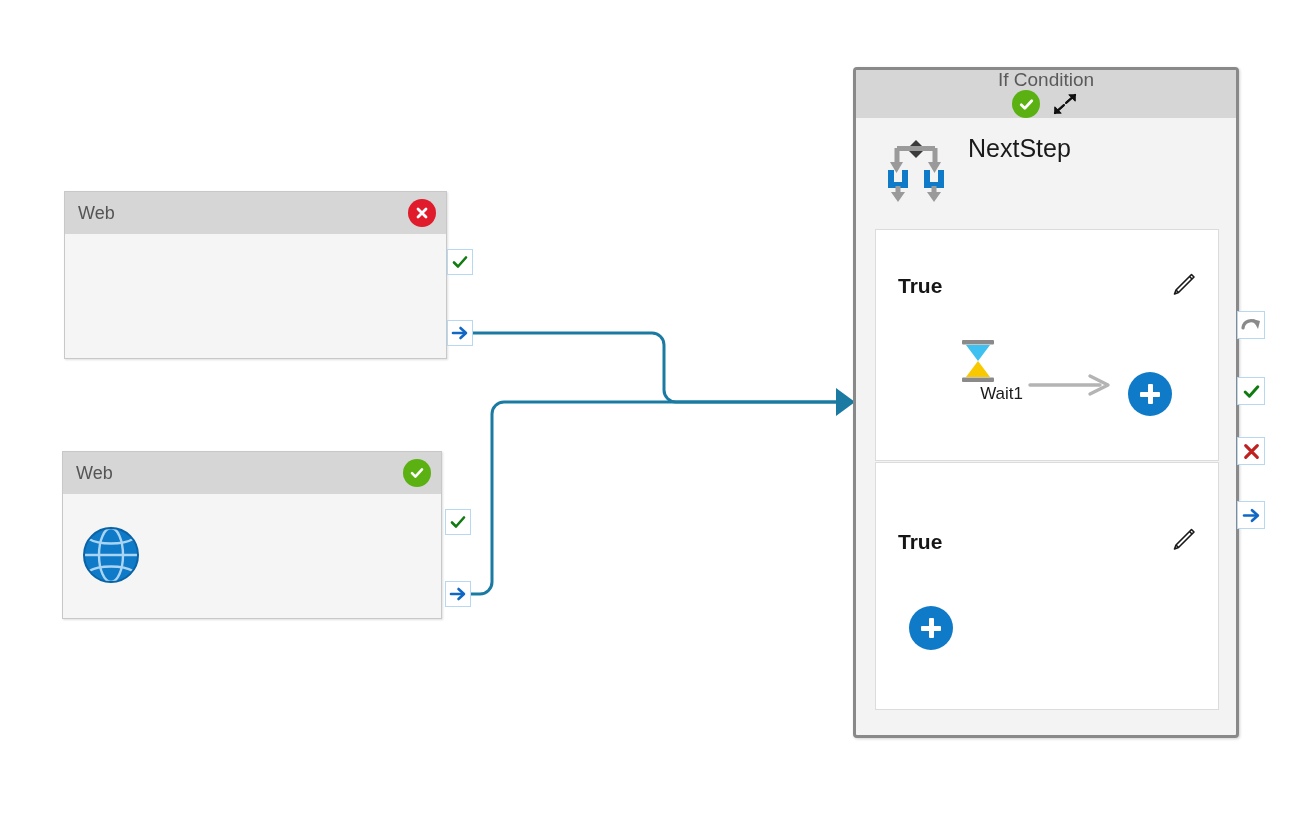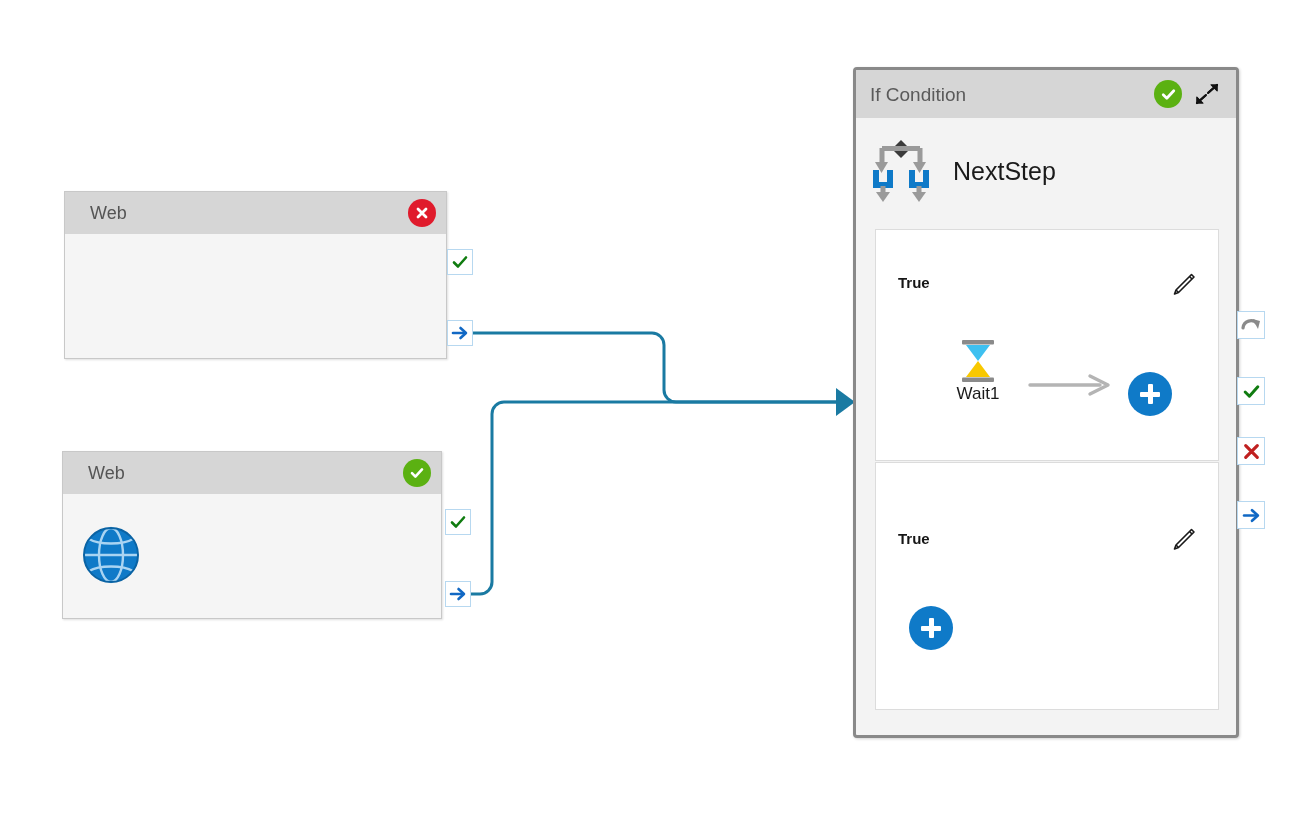--- a/index.html
+++ b/index.html
@@ -36,21 +36,21 @@
     background: #f5f5f5;
     border: 1px solid #c8c8c8;
     box-sizing: border-box;
     box-shadow: 1px 1px 2px rgba(0,0,0,.13);
   }
   .act-head {
     height: 42px;
     background: #d6d6d6;
     display: flex;
     align-items: center;
-    padding: 0 10px 0 25px;
+    padding: 0 10px 0 13px;
     box-sizing: border-box;
     gap: 28px;
   }
   .act-head-title {
     font-size: 18px;
     color: #555555;
     flex: 1;
     line-height: 1;
   }
   .act-body {
@@ -107,41 +107,42 @@
     box-sizing: border-box;
     box-shadow: 1px 1px 3px rgba(0,0,0,.18);
   }
   .if-head {
     height: 48px;
     background: #d6d6d6;
     display: flex;
     align-items: center;
     padding: 0 14px 0 14px;
     box-sizing: border-box;
+    flex-direction: column;
   }
   .if-head-title {
     font-size: 19px;
     color: #5a5a5a;
     flex: 1;
     line-height: 1;
   }
   .if-head-tools {
     display: flex;
     align-items: center;
     gap: 10px;
   }
   .collapse-btn {
     width: 30px; height: 30px;
     display: flex; align-items: center; justify-content: center;
   }
 
   .if-title-row {
     display: flex;
-    align-items: center;
-    padding: 18px 0 0 13px;
+    align-items: flex-start;
+    padding: 18px 0 0 28px;
   }
   .if-title-text {
     font-size: 25px;
     color: #1a1a1a;
     margin-left: 20px;
     line-height: 1;
   }
 
   
   .branch {
@@ -151,21 +152,21 @@
     background: #ffffff;
     border: 1px solid #dcdcdc;
     box-sizing: border-box;
   }
   .branch.true  { top: 159px; height: 232px; }
   .branch.false { top: 392px; height: 248px; }
 
   .branch-label {
     position: absolute;
     left: 22px;
-    font-size: 15px;
+    font-size: 21px;
     font-weight: bold;
     color: #161616;
     line-height: 1;
   }
   .branch.true  .branch-label { top: 45px; }
   .branch.false .branch-label { top: 68px; }
 
   .pencil-btn {
     position: absolute;
     right: 20px;
@@ -176,21 +177,21 @@
     justify-content: center;
   }
   .branch.true  .pencil-btn { top: 40px; }
   .branch.false .pencil-btn { top: 62px; }
 
   .node-wait {
     position: absolute;
     left: 57px;
     top: 107px;
     width: 90px;
-    text-align: center;
+    text-align: right;
   }
   .node-wait .glyph { height: 48px; display:flex; align-items:center; justify-content:center;}
   .node-wait .cap {
     font-size: 17px;
     color: #1a1a1a;
     margin-top: 2px;
     line-height: 1;
   }
 
   .flow-arrow {

